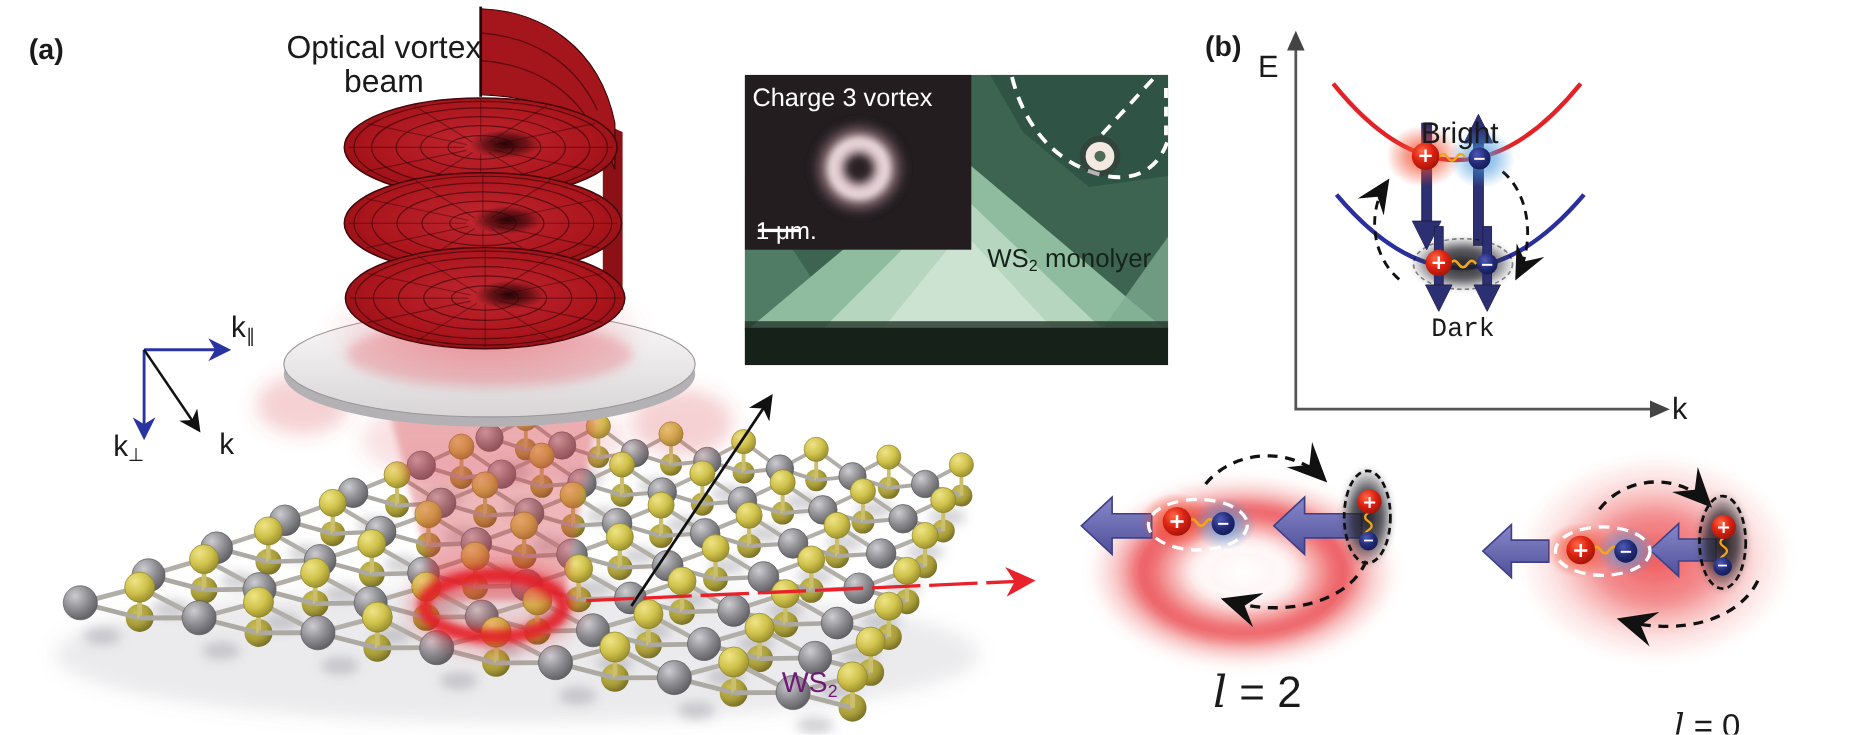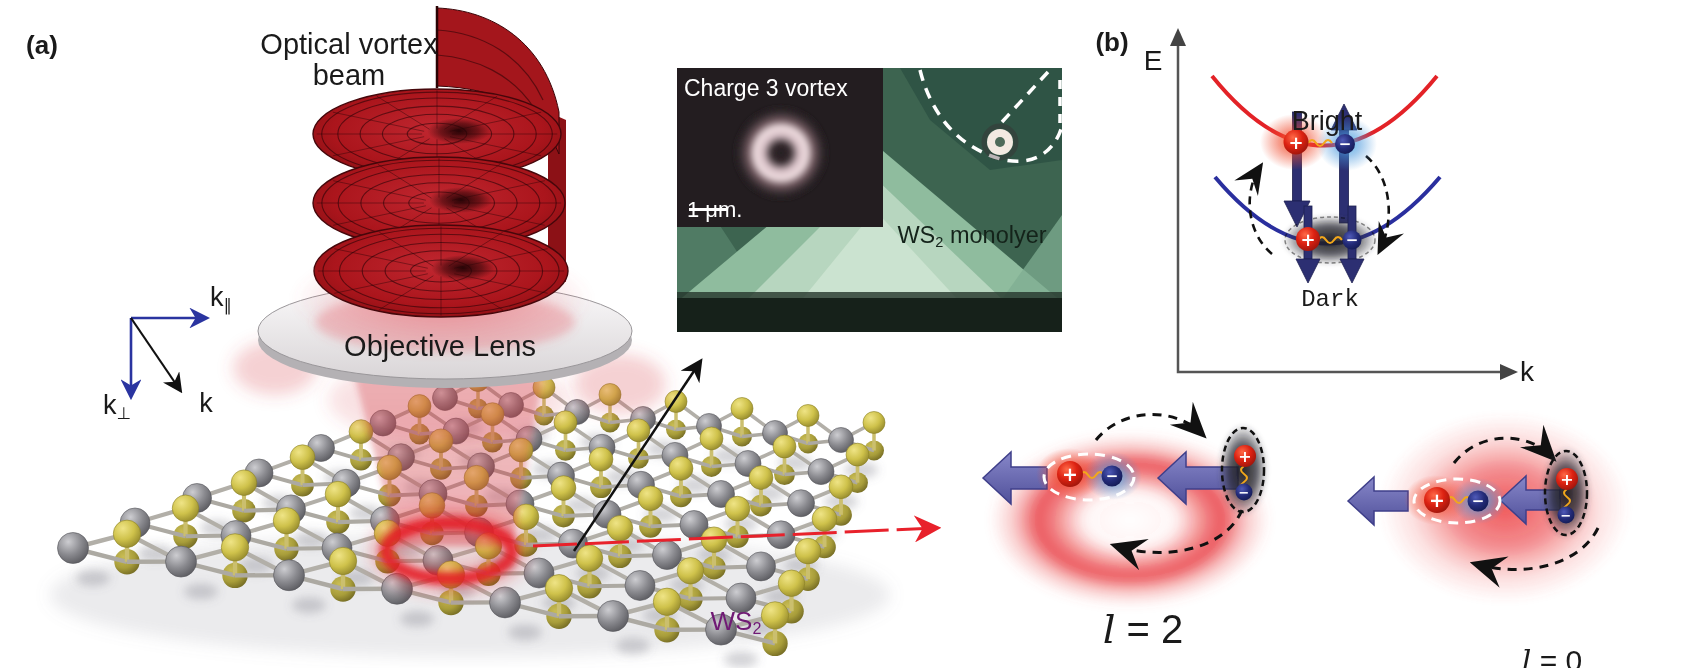--- a/index.html
+++ b/index.html
@@ -785,21 +785,20 @@
       <circle cx="1566" cy="515" r="8.5" fill="url(#minusBall)"></circle>
     </g>
   </g>
 </svg>
 
 <div class="lbl bold" style="left:42px;top:45px;font-size:26px;">(a)</div>
 
 <div class="lbl pre" style="left:349px;top:60px;font-size:29px;">Optical vortex
 beam</div>
 
-<div class="lbl" style="left:440px;top:347px;font-size:29px;">Objective Lens</div>
 
 <div class="lbl" style="left:221px;top:299px;font-size:27px;">
   <span>k</span><span class="sub">∥</span>
 </div>
 <div class="lbl" style="left:117px;top:407px;font-size:27px;">
   <span>k</span><span class="sub">⊥</span>
 </div>
 <div class="lbl" style="left:206px;top:404px;font-size:27px;">k</div>
 
 <div class="lbl tl white" style="left:684px;top:76px;font-size:23px;">Charge 3 vortex</div>

